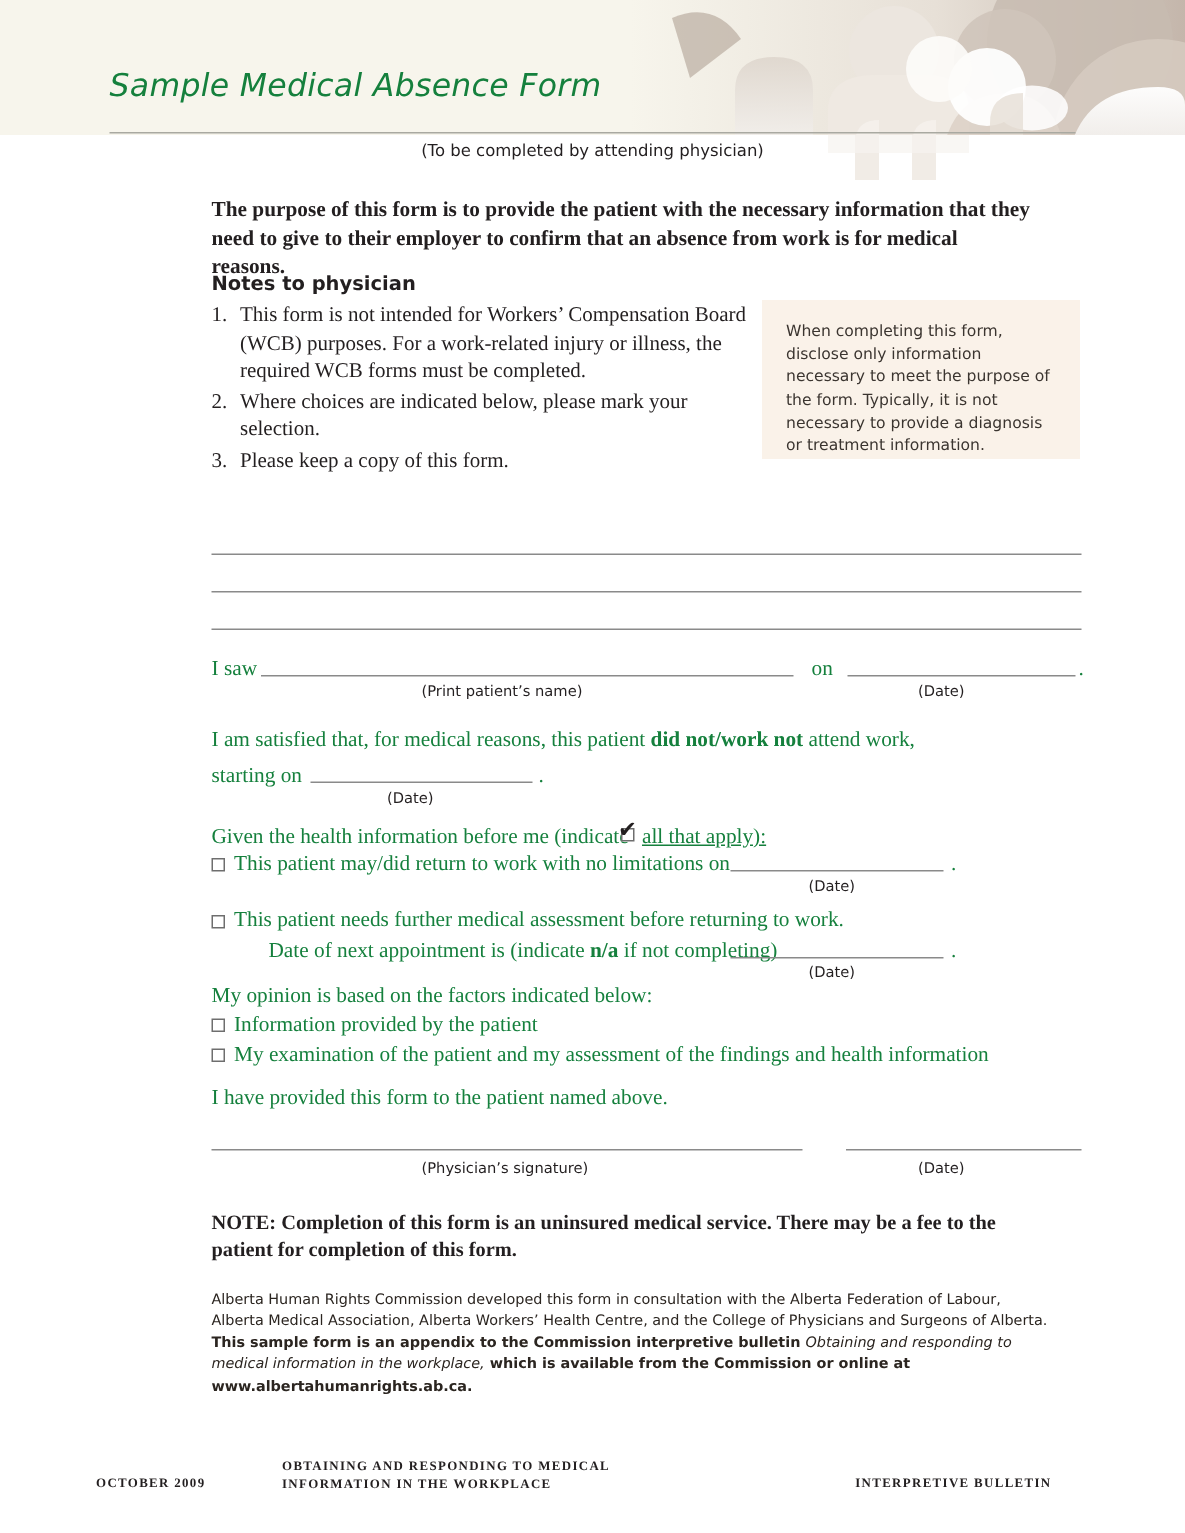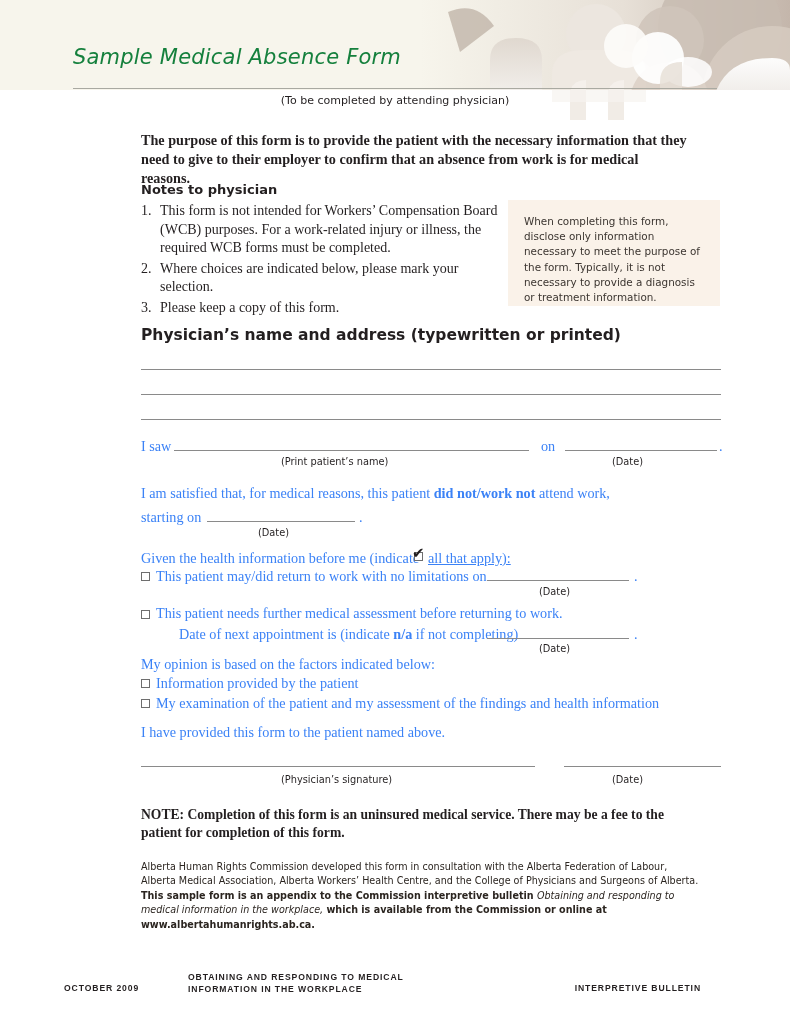--- a/index.html
+++ b/index.html
@@ -147,21 +147,21 @@
     position: absolute;
     height: 1px;
     background: #8a8a8a;
   }
 
   
   .ft {
     position: absolute;
     font-family: "Liberation Serif", serif;
     font-size: 14.2px;
-    color: #3b82f6;
+    color: #15803d;
     white-space: nowrap;
   }
   .cap {
     position: absolute;
     font-family: "DejaVu Sans", sans-serif;
     font-size: 9.8px;
     color: #231f20;
     white-space: nowrap;
   }
   .bold { font-weight: bold; }
@@ -201,21 +201,21 @@
     font-size: 9.6px;
     line-height: 14.4px;
     color: #2b2520;
   }
   .fineprint b { font-weight: bold; }
   .fineprint i { font-style: italic; }
 
   
   .footer-item {
     position: absolute;
-    font-family: Liberation Sans, sans-serif;
+    font-family: Liberation Serif, serif;
     font-weight: bold;
     font-size: 8.6px;
     letter-spacing: 0.9px;
     color: #231f20;
     line-height: 12px;
   }
   .f-date  { left: 64px;  top: 982px; }
   .f-mid   { left: 188px; top: 971px; width: 260px; }
   .f-right { left: 570px; top: 982px; width: 131px; text-align: right; }
 </style>
@@ -289,21 +289,20 @@
     <li>
       <span class="num">3.</span>
       <span>Please keep a copy of this form.</span>
     </li>
   </ul>
 
   <div class="callout">
     <div class="callout-text">When completing this form, disclose only information necessary to meet the purpose of the form. Typically, it is not necessary to provide a diagnosis or treatment information.</div>
   </div>
 
-  <div class="h2 physician">Physician’s name and address (typewritten or printed)</div>
   <div class="rule" style="left:141px; top:369px; width:580px;"></div>
   <div class="rule" style="left:141px; top:394px; width:580px;"></div>
   <div class="rule" style="left:141px; top:419px; width:580px;"></div>
 
   <div class="ft" style="left:141px; top:438px;">I saw</div>
   <div class="rule" style="left:174px; top:450px; width:355px;"></div>
   <div class="cap" style="left:281px; top:456px;">(Print patient’s name)</div>
   <div class="ft" style="left:541px; top:438px;">on</div>
   <div class="rule" style="left:565px; top:450px; width:152px;"></div>
   <div class="ft" style="left:719px; top:438px;">.</div>

